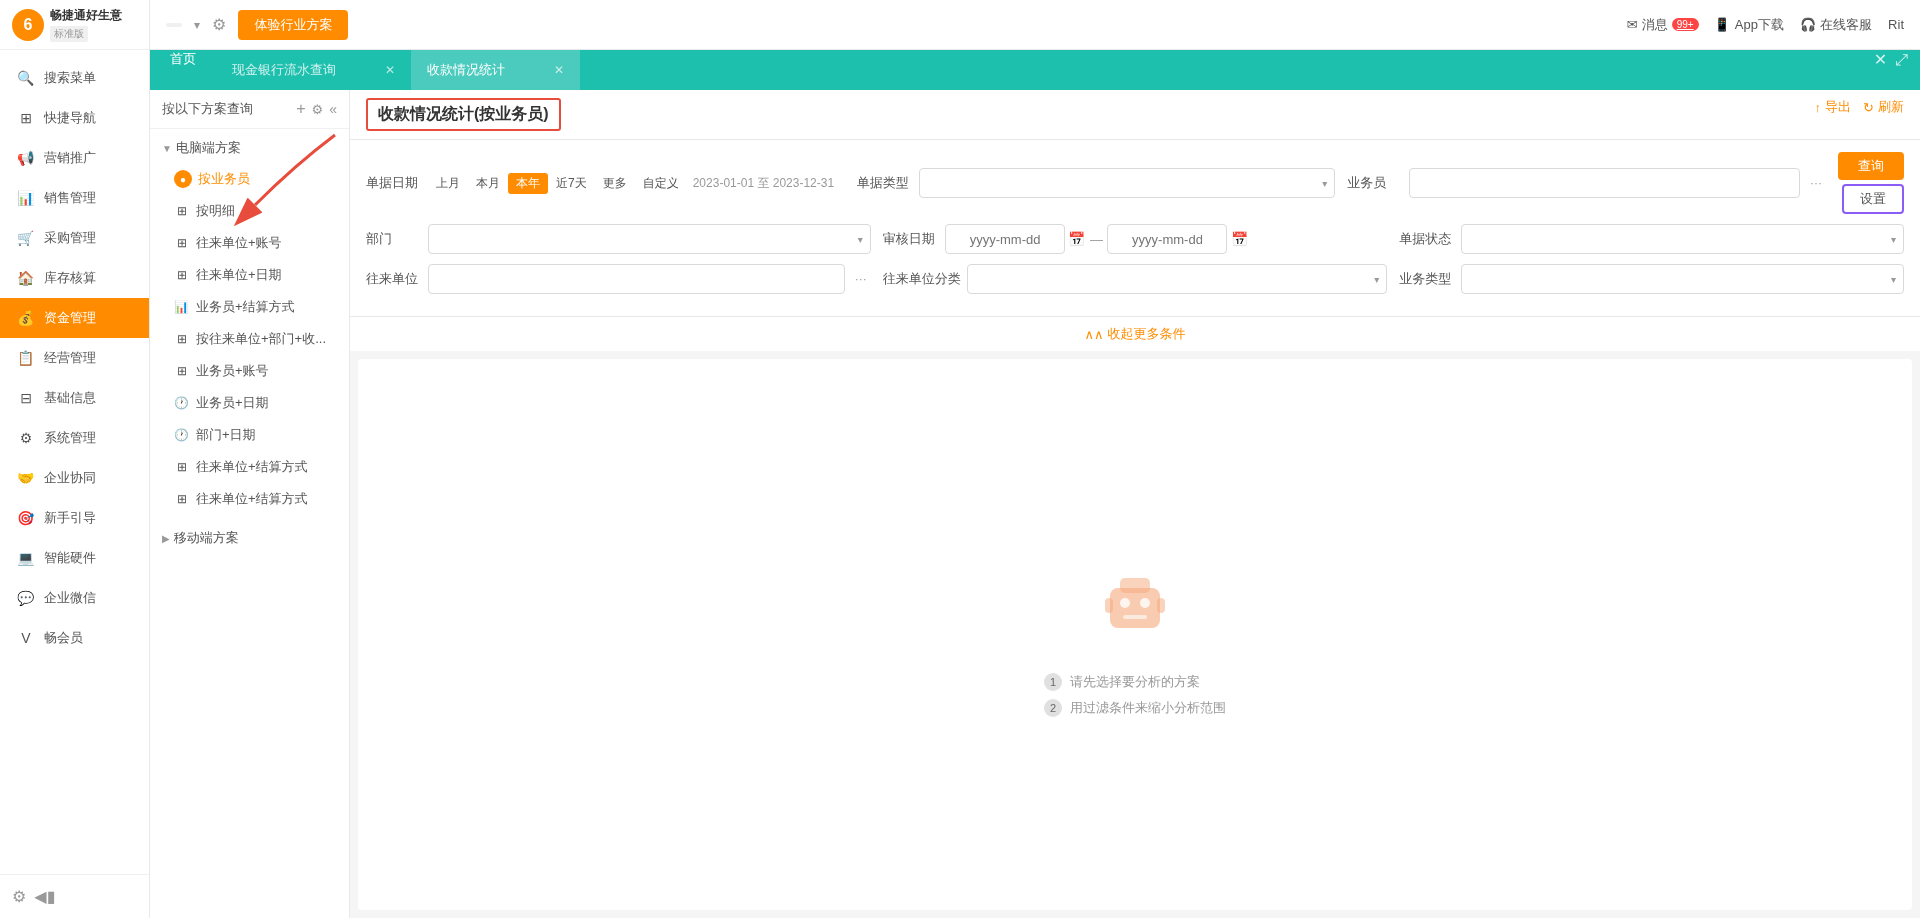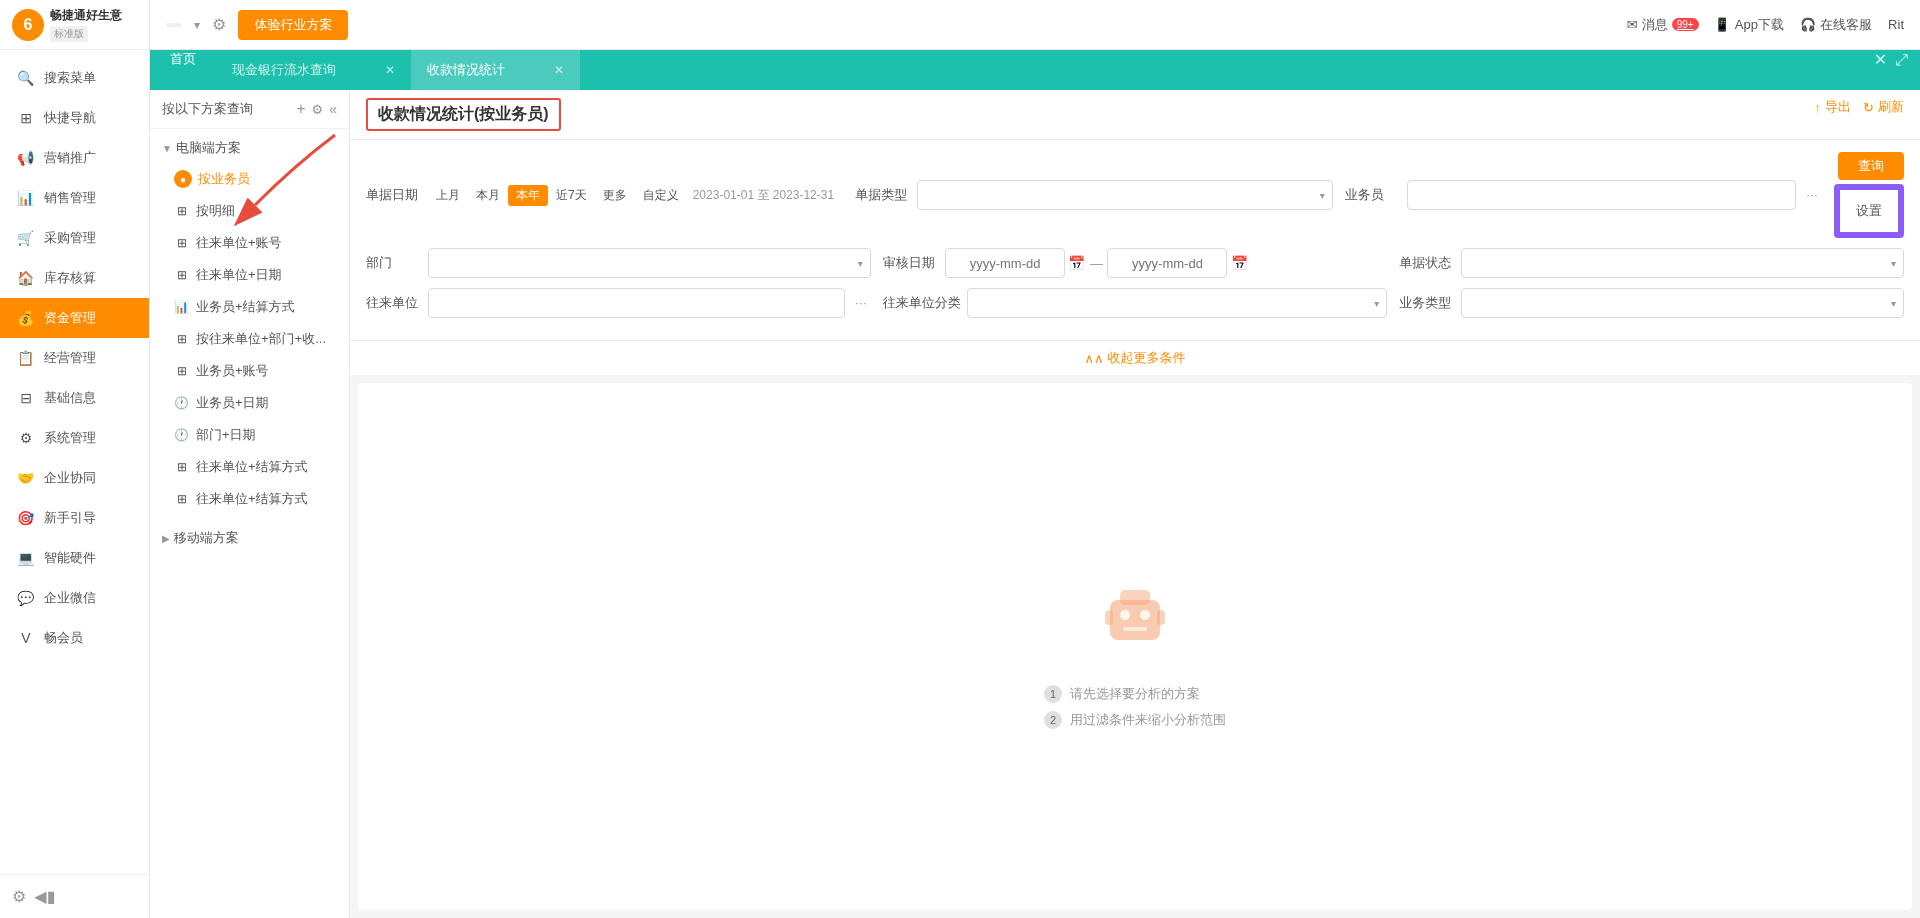--- a/index.html
+++ b/index.html
@@ -95,21 +95,21 @@
     
     .empty-state { flex: 1; display: flex; flex-direction: column; align-items: center; justify-content: center; background: #fff; margin: 8px; border-radius: 4px; }
     .empty-icon { width: 100px; height: 100px; margin-bottom: 20px; }
     .empty-steps { display: flex; flex-direction: column; gap: 8px; }
     .empty-step { display: flex; align-items: center; gap: 8px; color: #999; font-size: 13px; }
     .step-num { width: 18px; height: 18px; background: #e0e0e0; border-radius: 50%; display: flex; align-items: center; justify-content: center; font-size: 11px; color: #666; }
 
     .more-btn { color: #999; cursor: pointer; font-size: 12px; padding: 0 4px; }
     .query-actions { display: flex; flex-direction: column; gap: 4px; align-items: flex-end; }
     .query-btn { background: #ff8c00; color: white; border: none; padding: 5px 20px; border-radius: 4px; cursor: pointer; font-size: 13px; }
-    .settings-btn { background: white; color: #555; border: 6px solid #8b5cf6; padding: 12px 16px; border-radius: 4px; cursor: pointer; font-size: 13px; }
+    .settings-btn { background: white; color: #555; border: 2px solid #8b5cf6; padding: 4px 16px; border-radius: 4px; cursor: pointer; font-size: 13px; }
   </style>
 </head>
 <body>
 
 <div class="app-container">
 
   <div class="sidebar">
     <div class="sidebar-logo">
       <div class="logo-icon">6</div>
       <div>

